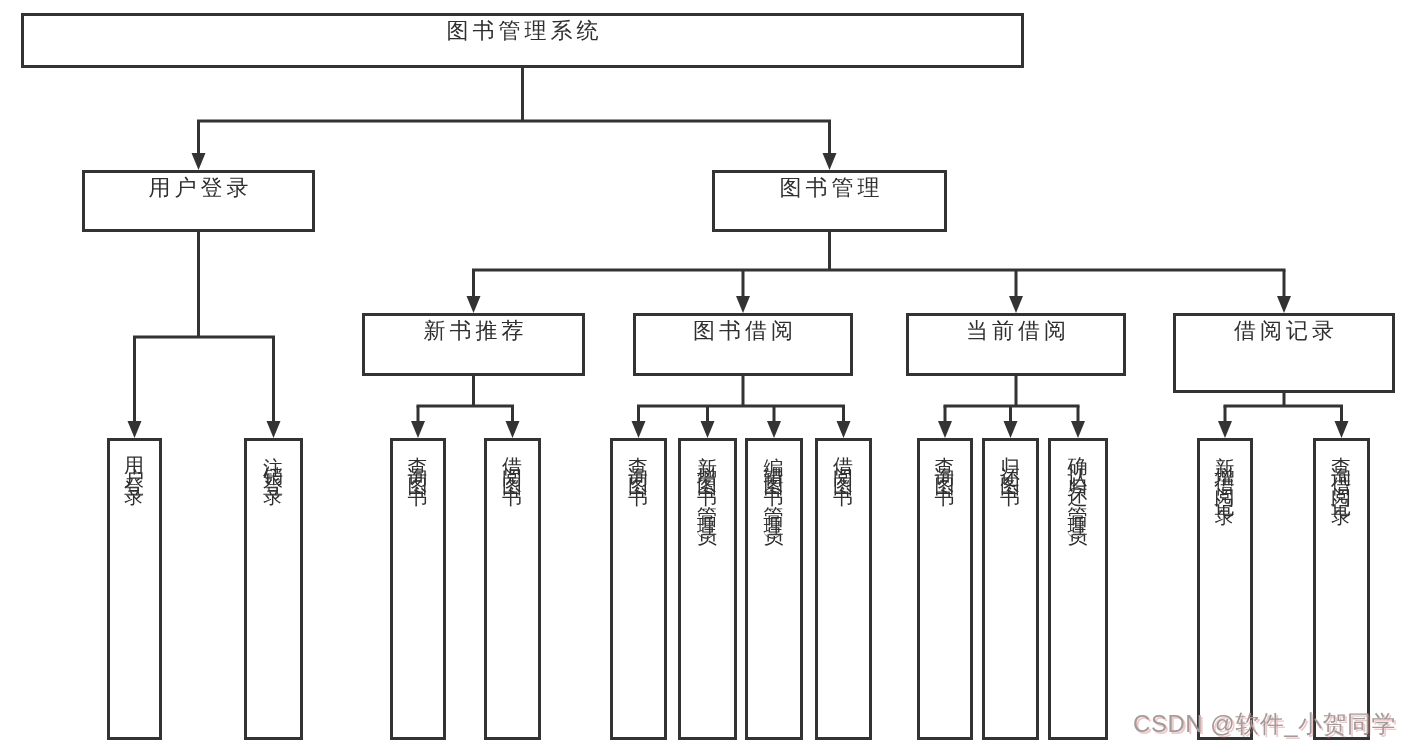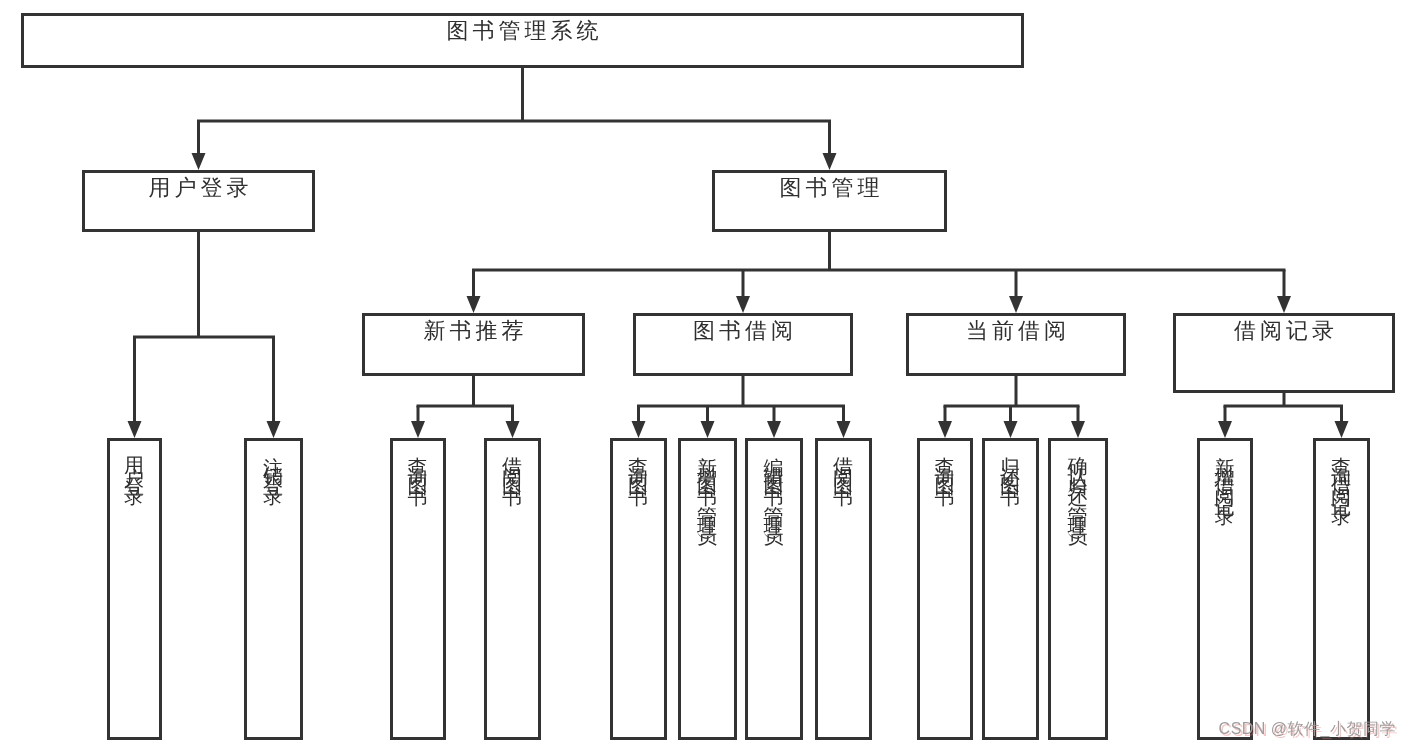--- a/index.html
+++ b/index.html
@@ -43,21 +43,21 @@
     text-orientation: mixed;
     font-size: 20px;
     letter-spacing: 10px;
     line-height: 1;
     white-space: nowrap;
   }
   .watermark {
     position: absolute;
     right: 9px;
     bottom: 7px;
-    font-size: 16px;
+    font-size: 24px;
     letter-spacing: 0.5px;
     color: #9d9d9d;
     text-shadow: 2px 2px 0 rgba(232, 112, 112, 0.40);
     white-space: nowrap;
   }
 </style>
 </head>
 <body>
 
 <div class="stage">

